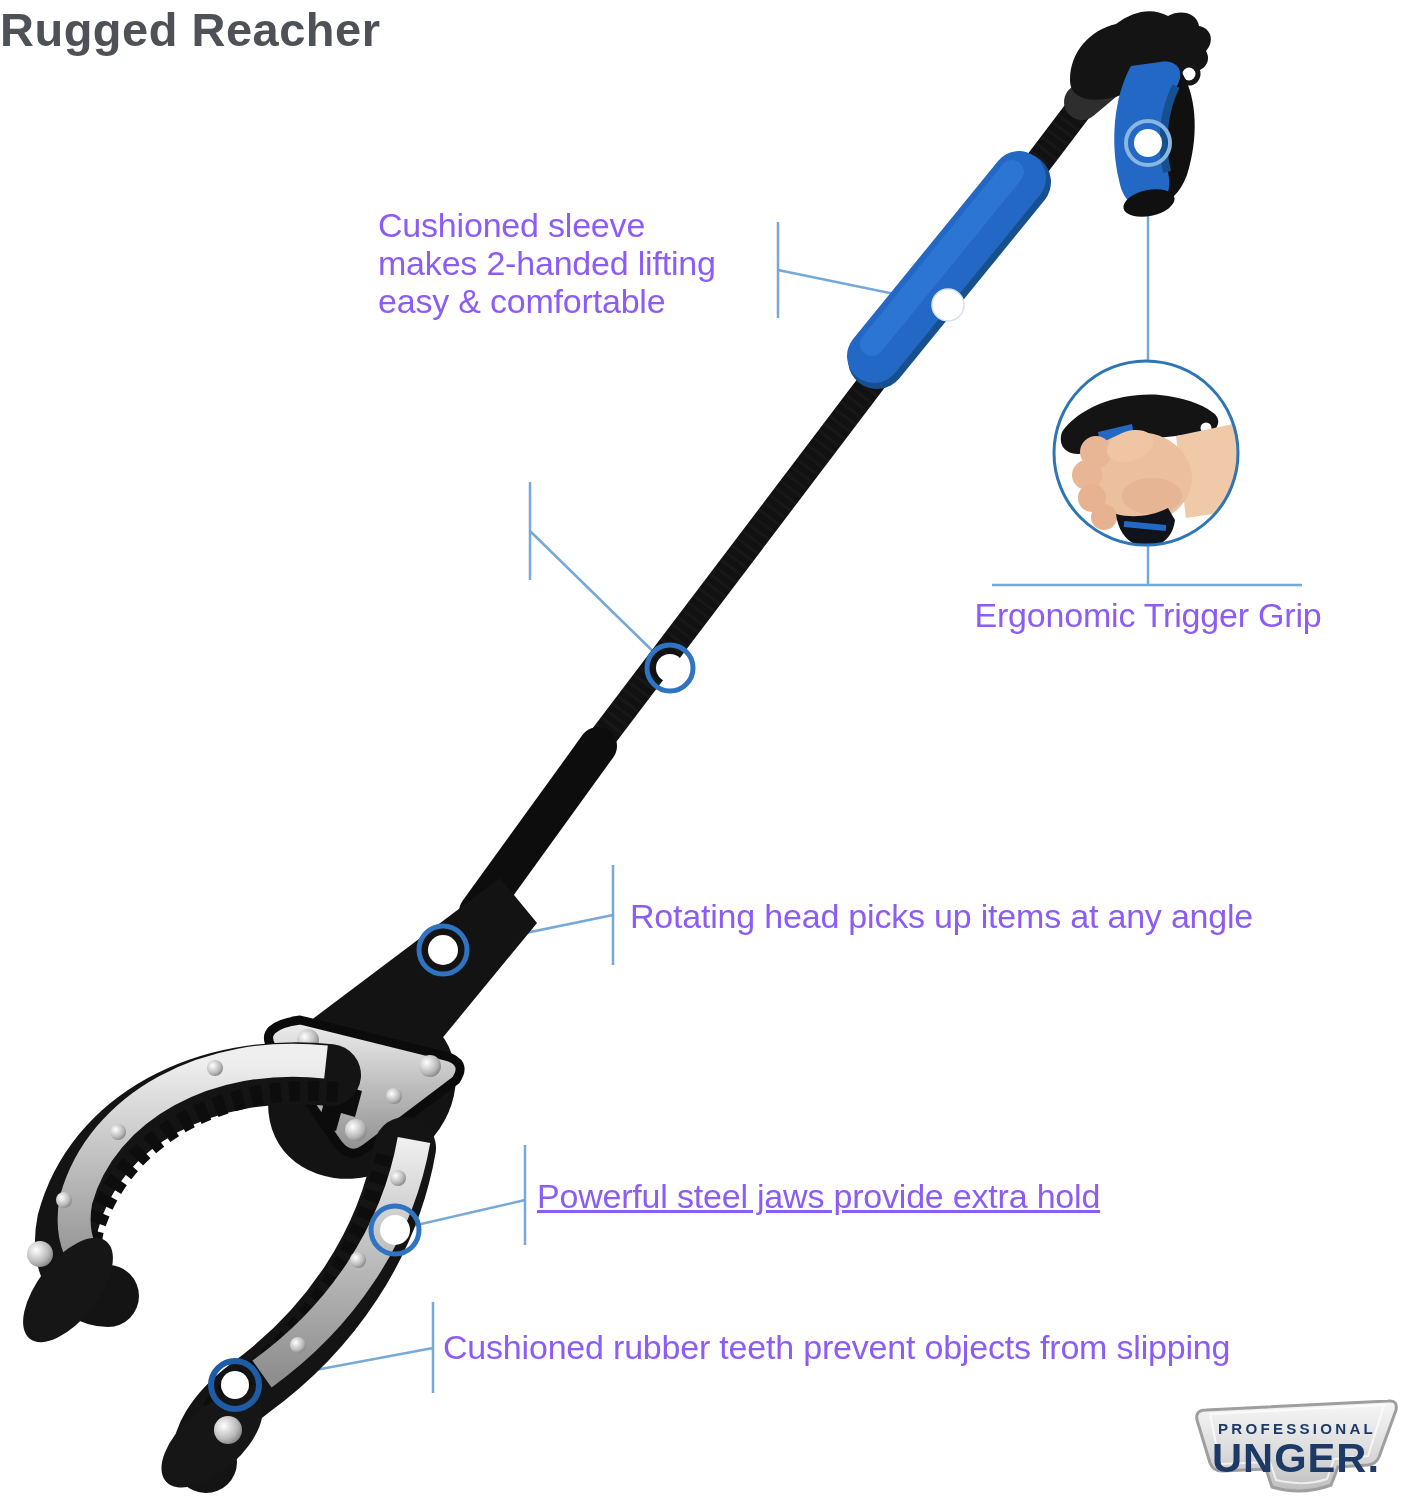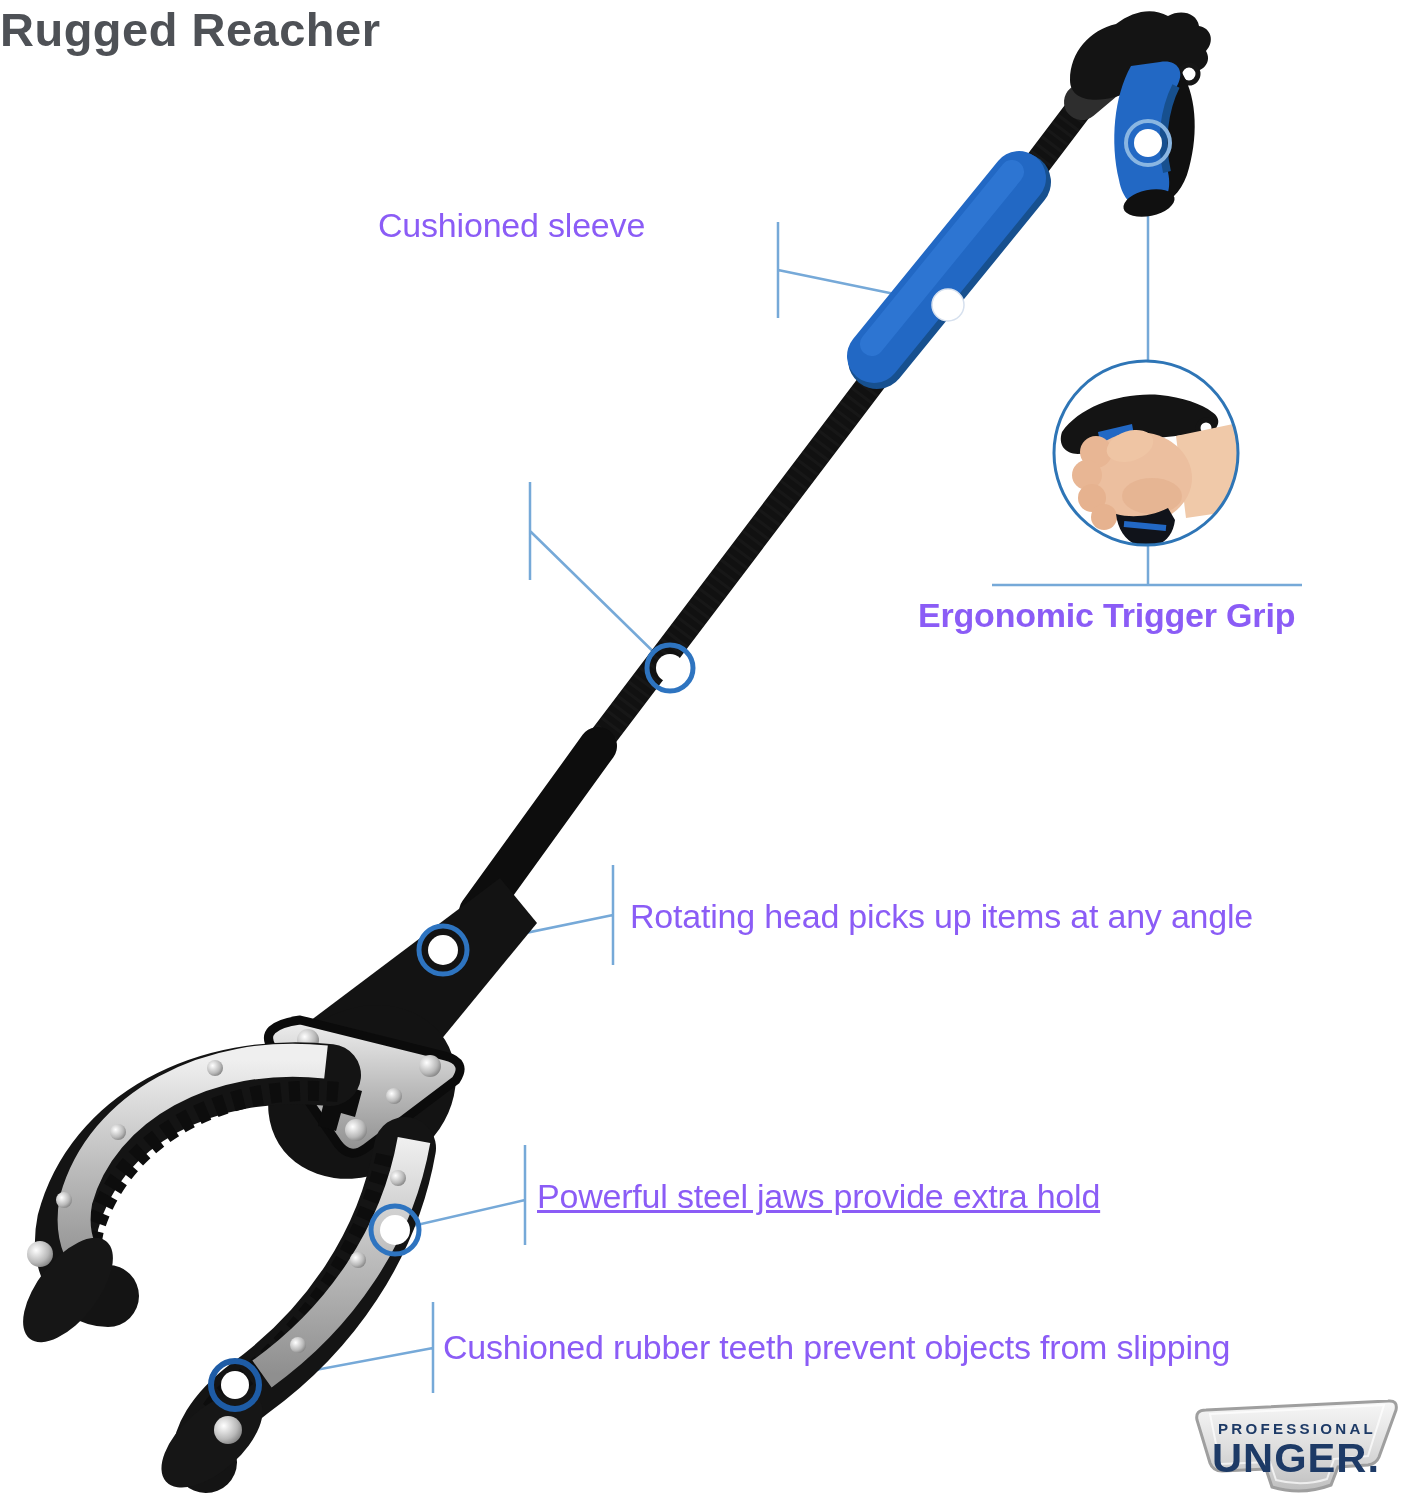--- a/index.html
+++ b/index.html
@@ -13,21 +13,21 @@
     text-align:left;font-size:47px;font-weight:700;color:#4e5156;
     letter-spacing:.5px;
   }
   .callout{
     position:absolute;color:#8b5cf6;font-size:34px;line-height:38px;
     letter-spacing:-.2px;white-space:nowrap;
   }
   .callout span{display:block;}
   #co-sleeve{left:378px;top:206px;}
   #co-pole{left:85px;top:486px;line-height:42px;}
-  #co-trigger{left:918px;top:594px;width:460px;line-height:42px;font-weight:bold;}
+  #co-trigger{left:918px;top:594px;width:460px;text-align:center;line-height:42px;}
   #co-head{left:630px;top:897px;}
   #co-jaws{left:537px;top:1177px;text-decoration:underline;}
   #co-teeth{left:443px;top:1328px;}
   text.logo-top{font-family:"Liberation Sans",sans-serif;font-weight:700;fill:#1d3a66;font-size:14px;letter-spacing:3px;}
   text.logo-name{font-family:"Liberation Sans",sans-serif;font-weight:800;fill:#1d3a66;font-size:41px;letter-spacing:1px;}
 </style>
 </head>
 <body>
 
 <svg class="scene" width="1415" height="1500" viewBox="0 0 1415 1500">
@@ -178,20 +178,22 @@
     <path d="M1210,1414 L1384,1405 L1368,1456 L1334,1459 L1327,1479 Q1302,1487 1276,1480 L1270,1462 L1220,1464 Z" fill="none" stroke="#ffffff" stroke-width="2" opacity="0.7"></path>
     <text class="logo-top" x="1297" y="1434" text-anchor="middle" textLength="158" lengthAdjust="spacingAndGlyphs">PROFESSIONAL</text>
     <text class="logo-name" x="1296" y="1472" text-anchor="middle" textLength="168" lengthAdjust="spacingAndGlyphs">UNGER.</text>
   </g>
 </svg>
 
 <h1 class="title">Rugged Reacher</h1>
 
 <div class="callout" id="co-sleeve">
   <span>Cushioned sleeve</span>
+  <span>makes 2-handed lifting</span>
+  <span>easy &amp; comfortable</span>
 </div>
 
 <div class="callout" id="co-pole">
 </div>
 
 <div class="callout" id="co-trigger">
   <span>Ergonomic Trigger Grip</span>
 </div>
 
 <div class="callout" id="co-head">

